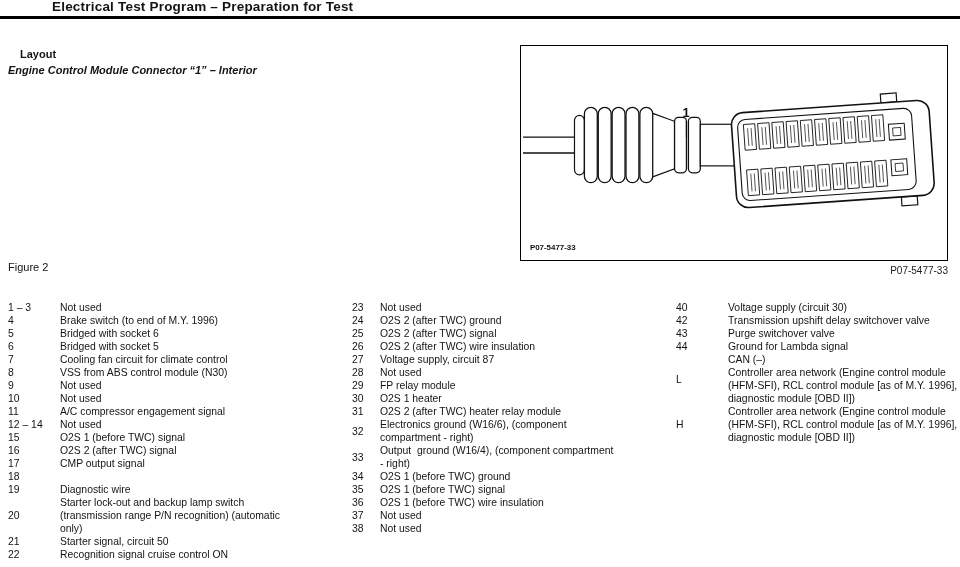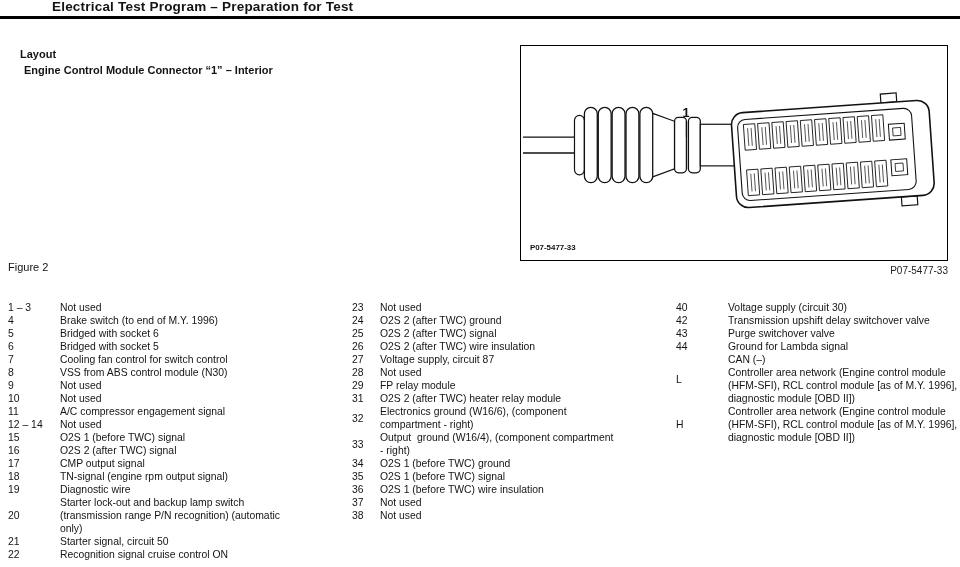--- a/index.html
+++ b/index.html
@@ -12,21 +12,21 @@
     position:absolute;left:8px;top:-1px;
     font-size:13.5px;font-weight:bold;letter-spacing:.2px;white-space:pre;margin-left:44px;
   }
   .title-rule{
     position:absolute;left:0;top:16px;width:960px;height:2.5px;background:#000;
   }
   .layout-heading{
     position:absolute;left:8px;top:48px;font-size:11px;font-weight:bold;white-space:pre;padding-left:12px;
   }
   .connector-heading{
-    position:absolute;left:24px;top:64px;font-size:11px;font-weight:bold;white-space:pre;
+    position:absolute;left:8px;top:64px;font-size:11px;font-weight:bold;white-space:pre;font-style:italic;
   }
   .diagram-box{
     position:absolute;left:520px;top:45px;width:428px;height:216px;
     border:1.5px solid #000;background:#fff;box-sizing:border-box;
   }
   .diagram-box svg{display:block;width:100%;height:100%;}
   .pn-caption{
     position:absolute;left:520px;top:265px;width:428px;
     font-size:10px;text-align:right;color:#222;white-space:pre;
   }
@@ -181,21 +181,21 @@
       </div>
       <div class="pin-row">
         <div class="pin-num">6</div>
         <div class="pin-text">
           <div class="pin-line">Bridged with socket 5</div>
         </div>
       </div>
       <div class="pin-row">
         <div class="pin-num">7</div>
         <div class="pin-text">
-          <div class="pin-line">Cooling fan control for switch control</div>
+          <div class="pin-line">Cooling fan circuit for climate control</div>
         </div>
       </div>
       <div class="pin-row">
         <div class="pin-num">8</div>
         <div class="pin-text">
           <div class="pin-line">VSS from ABS control module (N30)</div>
         </div>
       </div>
       <div class="pin-row">
         <div class="pin-num">9</div>
@@ -234,23 +234,20 @@
         </div>
       </div>
       <div class="pin-row">
         <div class="pin-num">17</div>
         <div class="pin-text">
           <div class="pin-line">CMP output signal</div>
         </div>
       </div>
       <div class="pin-row">
         <div class="pin-num">18</div>
-        <div class="pin-text">
-          <div class="pin-line">TN-signal (engine rpm output signal)</div>
-        </div>
       </div>
       <div class="pin-row">
         <div class="pin-num">19</div>
         <div class="pin-text">
           <div class="pin-line">Diagnostic wire</div>
         </div>
       </div>
       <div class="pin-row">
         <div class="pin-num">20</div>
         <div class="pin-text">
@@ -306,20 +303,26 @@
       <div class="pin-row">
         <div class="pin-num">28</div>
         <div class="pin-text">
           <div class="pin-line">Not used</div>
         </div>
       </div>
       <div class="pin-row">
         <div class="pin-num">29</div>
         <div class="pin-text">
           <div class="pin-line">FP relay module</div>
+        </div>
+      </div>
+      <div class="pin-row">
+        <div class="pin-num">30</div>
+        <div class="pin-text">
+          <div class="pin-line">O2S 1 heater</div>
         </div>
       </div>
       <div class="pin-row">
         <div class="pin-num">31</div>
         <div class="pin-text">
           <div class="pin-line">O2S 2 (after TWC) heater relay module</div>
         </div>
       </div>
       <div class="pin-row">
         <div class="pin-num">32</div>

